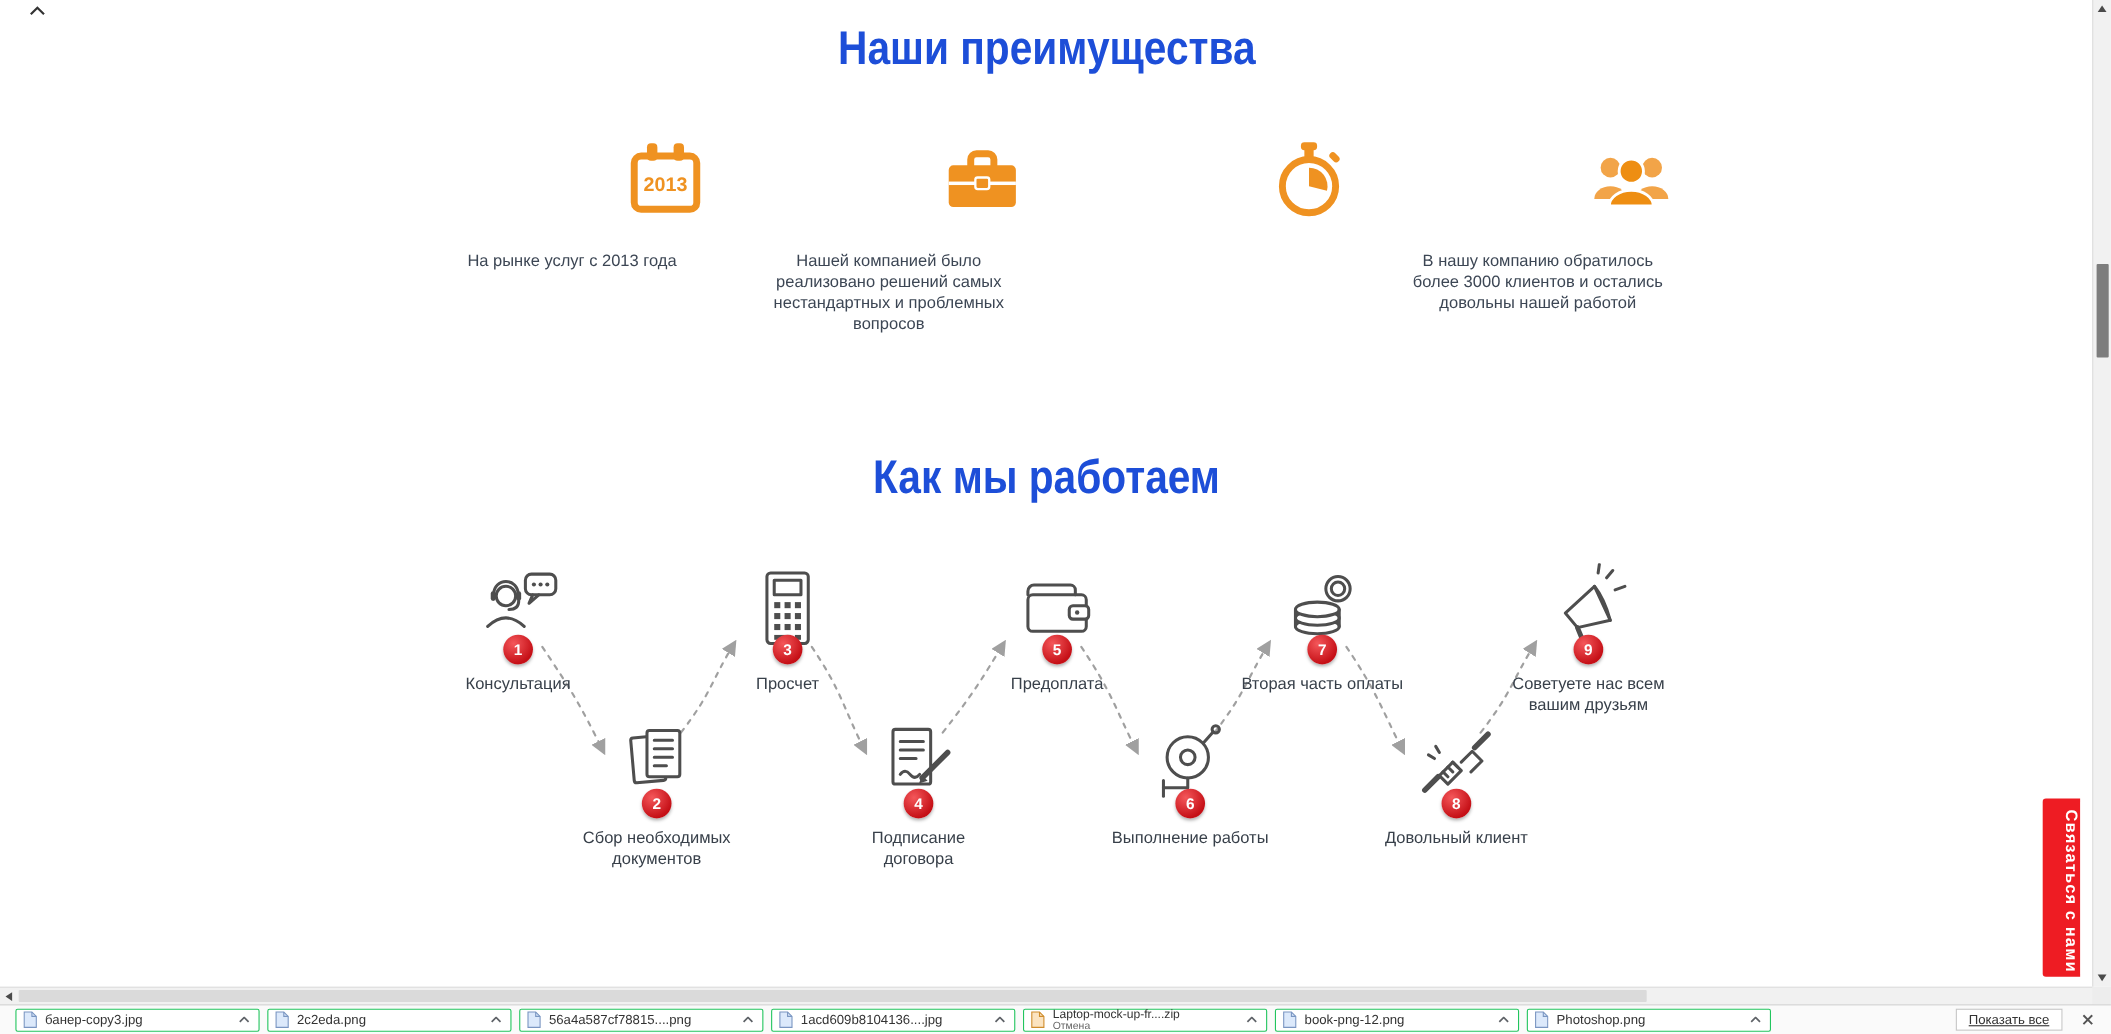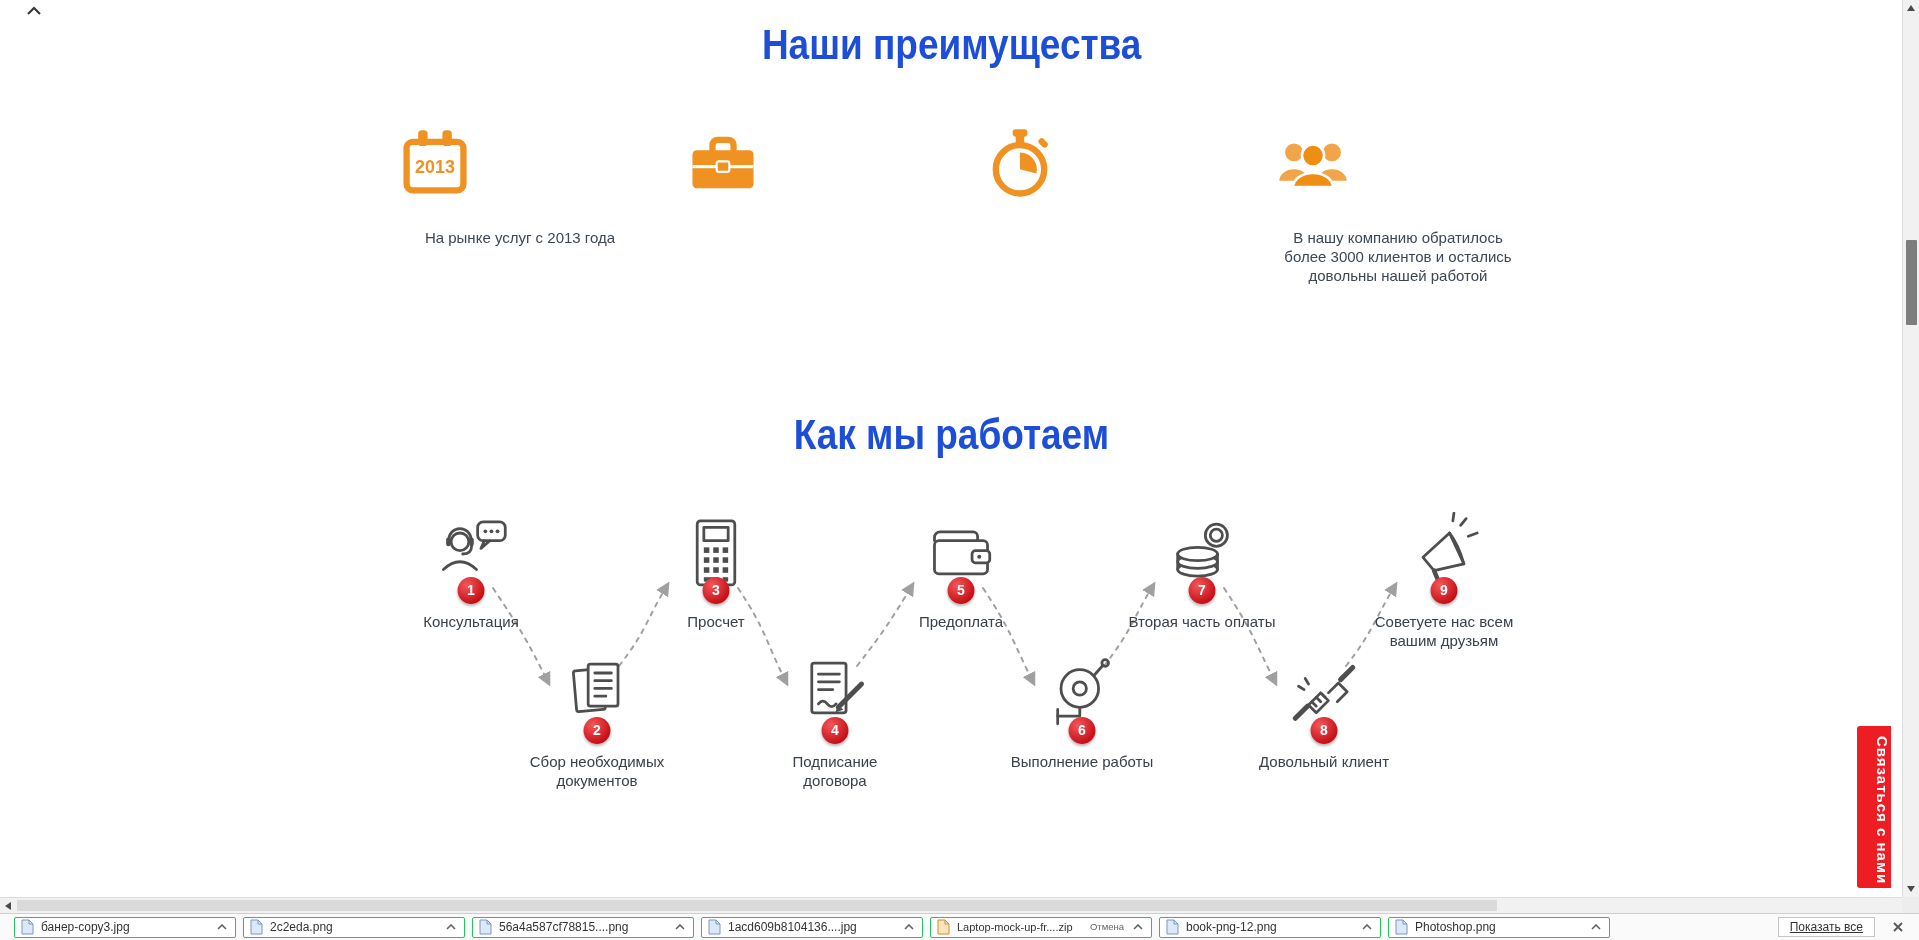--- a/index.html
+++ b/index.html
@@ -7,21 +7,21 @@
     width:1919px;height:940px;overflow:hidden;background:#ffffff;
     font-family:"Liberation Sans",sans-serif;position:relative;
   }
   
   .section-title{position:absolute;left:0;width:1903px;text-align:center;color:#1d4ed8;font-weight:bold;}
   .section-title .condensed{display:inline-block;transform:scaleX(.86);letter-spacing:0;}
   #adv-title{top:20px;font-size:43px;}
   #proc-title{top:410px;font-size:43px;}
   
   .adv{position:absolute;top:118px;width:250px;text-align:center;}
-  .adv .ic{height:92px;display:flex;align-items:center;justify-content:flex-start;}
+  .adv .ic{height:92px;display:flex;align-items:center;justify-content:flex-end;}
   .adv .txt{margin-top:18px;font-size:15px;line-height:19px;color:#3C4654;}
   
   .step{position:absolute;width:150px;text-align:center;}
   .step .ic{position:relative;width:84px;height:84px;margin:0 auto;}
   .step .lbl{margin-top:16px;font-size:15px;line-height:19px;color:#38404A;}
   .badge{
     position:absolute;left:50%;bottom:-8px;transform:translateX(-50%);
     width:27px;height:27px;border-radius:50%;
     background:radial-gradient(circle at 35% 30%, #F4575A, #C50F16 72%);
     color:#fff;font-size:14px;font-weight:bold;line-height:27px;text-align:center;
@@ -52,21 +52,21 @@
     position:absolute;left:0;top:913px;width:1919px;height:27px;background:#fafafa;
     border-top:1px solid #cfcfcf;box-sizing:border-box;
     display:flex;align-items:center;padding-left:14px;
   }
   .dl-item{
     display:flex;align-items:center;gap:7px;width:222px;height:21px;
     background:#fff;border:1px solid #22c55e;border-radius:2px;
     padding:0 6px;margin-right:7px;box-sizing:border-box;cursor:pointer;
   }
   .dl-name{font-size:12px;color:#333;white-space:nowrap;overflow:hidden;flex:1;}
-  .dl-two{flex:1;display:flex;flex-direction:row;justify-content:center;overflow:hidden;}
+  .dl-two{flex:1;display:flex;flex-direction:column;justify-content:center;overflow:hidden;}
   .dl-two .dl-name{font-size:11px;line-height:11px;}
   .dl-sub{font-size:9.5px;line-height:10px;color:#666;white-space:nowrap;}
   .dl-caret{flex:none;display:flex;align-items:center;justify-content:center;width:14px;height:100%;cursor:pointer;}
   #dl-showall{
     margin-left:auto;margin-right:10px;border:1px solid #c6c6c6;background:#fff;
     padding:2px 11px;font-size:12px;color:#333;cursor:pointer;white-space:nowrap;text-decoration:underline;
   }
   #dl-close{width:26px;height:21px;display:flex;align-items:center;justify-content:center;margin-right:8px;cursor:pointer;}
   
   #top-chevron{position:absolute;left:26px;top:2px;}
@@ -98,20 +98,21 @@
 
 <div class="adv" style="left:683px;">
   <div class="ic">
     <svg width="80" height="80" viewBox="0 0 76 76">
       <path d="M28 27 v-7 a5 5 0 0 1 5 -5 h10 a5 5 0 0 1 5 5 v7" fill="none" stroke="#EF9221" stroke-width="6"></path>
       <rect x="9" y="25" width="58" height="36" rx="4" fill="#EF9221"></rect>
       <rect x="9" y="39" width="58" height="3" fill="#ffffff"></rect>
       <rect x="32" y="35.5" width="12" height="10" rx="2" fill="#EF9221" stroke="#ffffff" stroke-width="2"></rect>
     </svg>
   </div>
+  <div class="txt">Нашей компанией было реализовано решений самых нестандартных и проблемных вопросов</div>
 </div>
 
 <div class="adv" style="left:980px;">
   <div class="ic">
     <svg width="80" height="80" viewBox="0 0 76 76">
       <rect x="31" y="5" width="14" height="7" rx="3" fill="#EF9221"></rect>
       <rect x="34" y="11" width="8" height="8" fill="#EF9221"></rect>
       <rect x="55" y="15" width="10" height="6" rx="3" transform="rotate(45 60 18)" fill="#EF9221"></rect>
       <circle cx="38" cy="43" r="23" fill="none" stroke="#EF9221" stroke-width="6"></circle>
       <path d="M38 43 L38 27 A16 16 0 0 1 53.5 47 Z" fill="#EF9221"></path>

